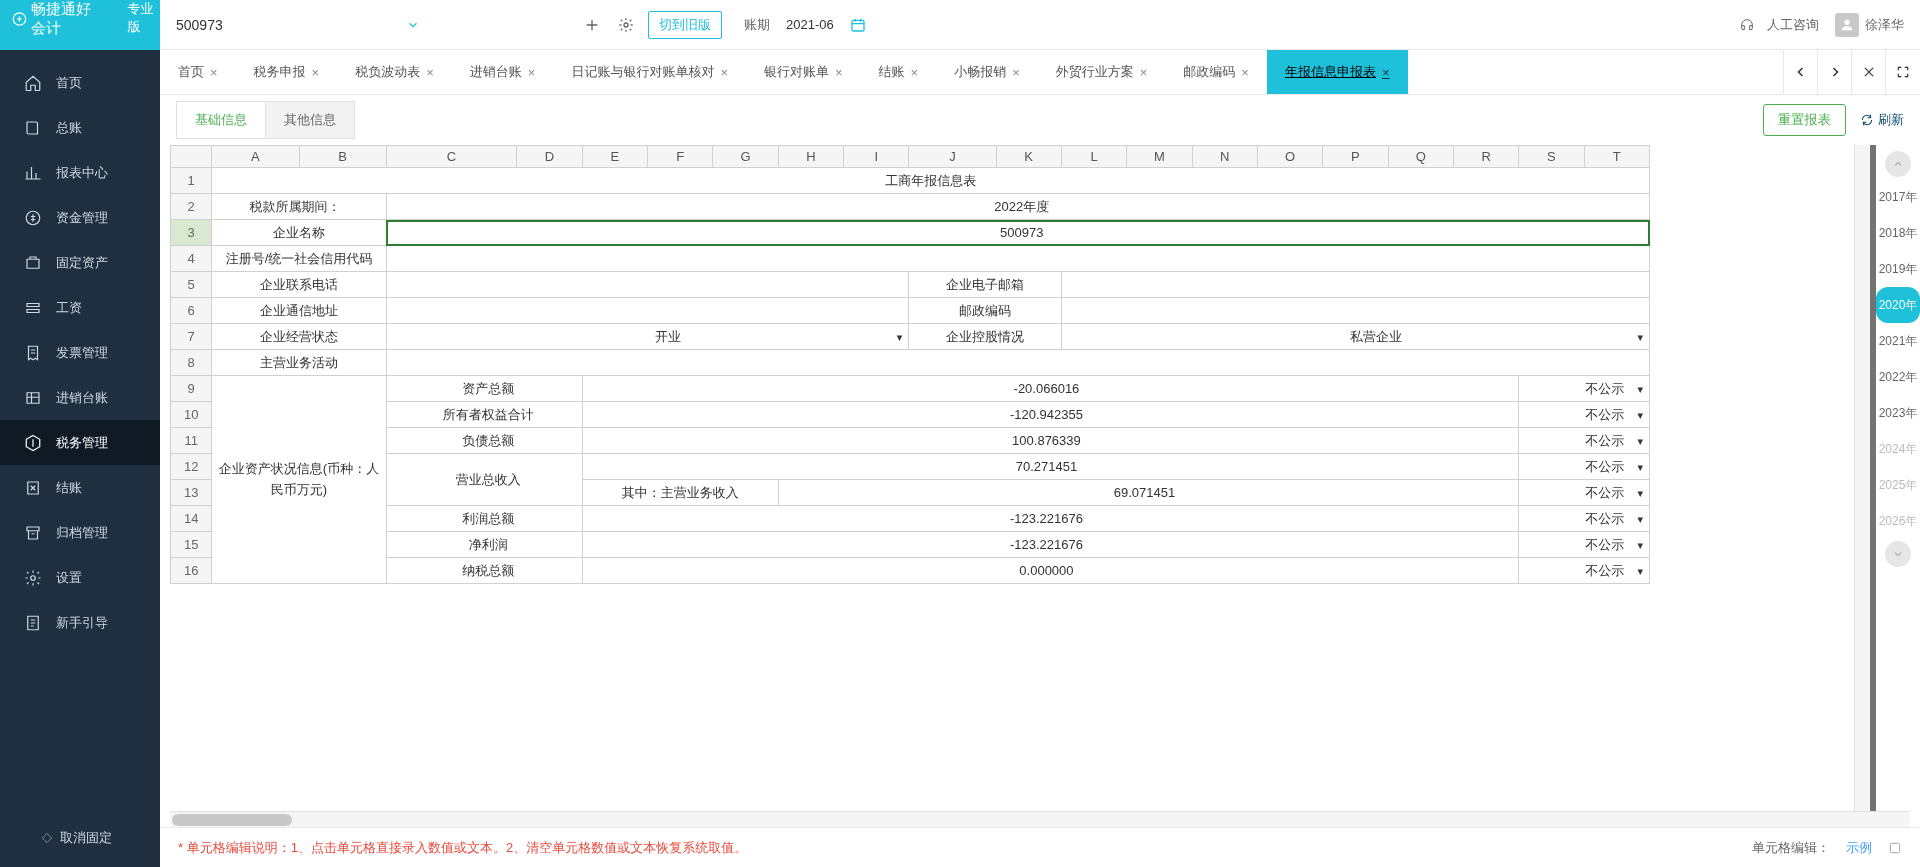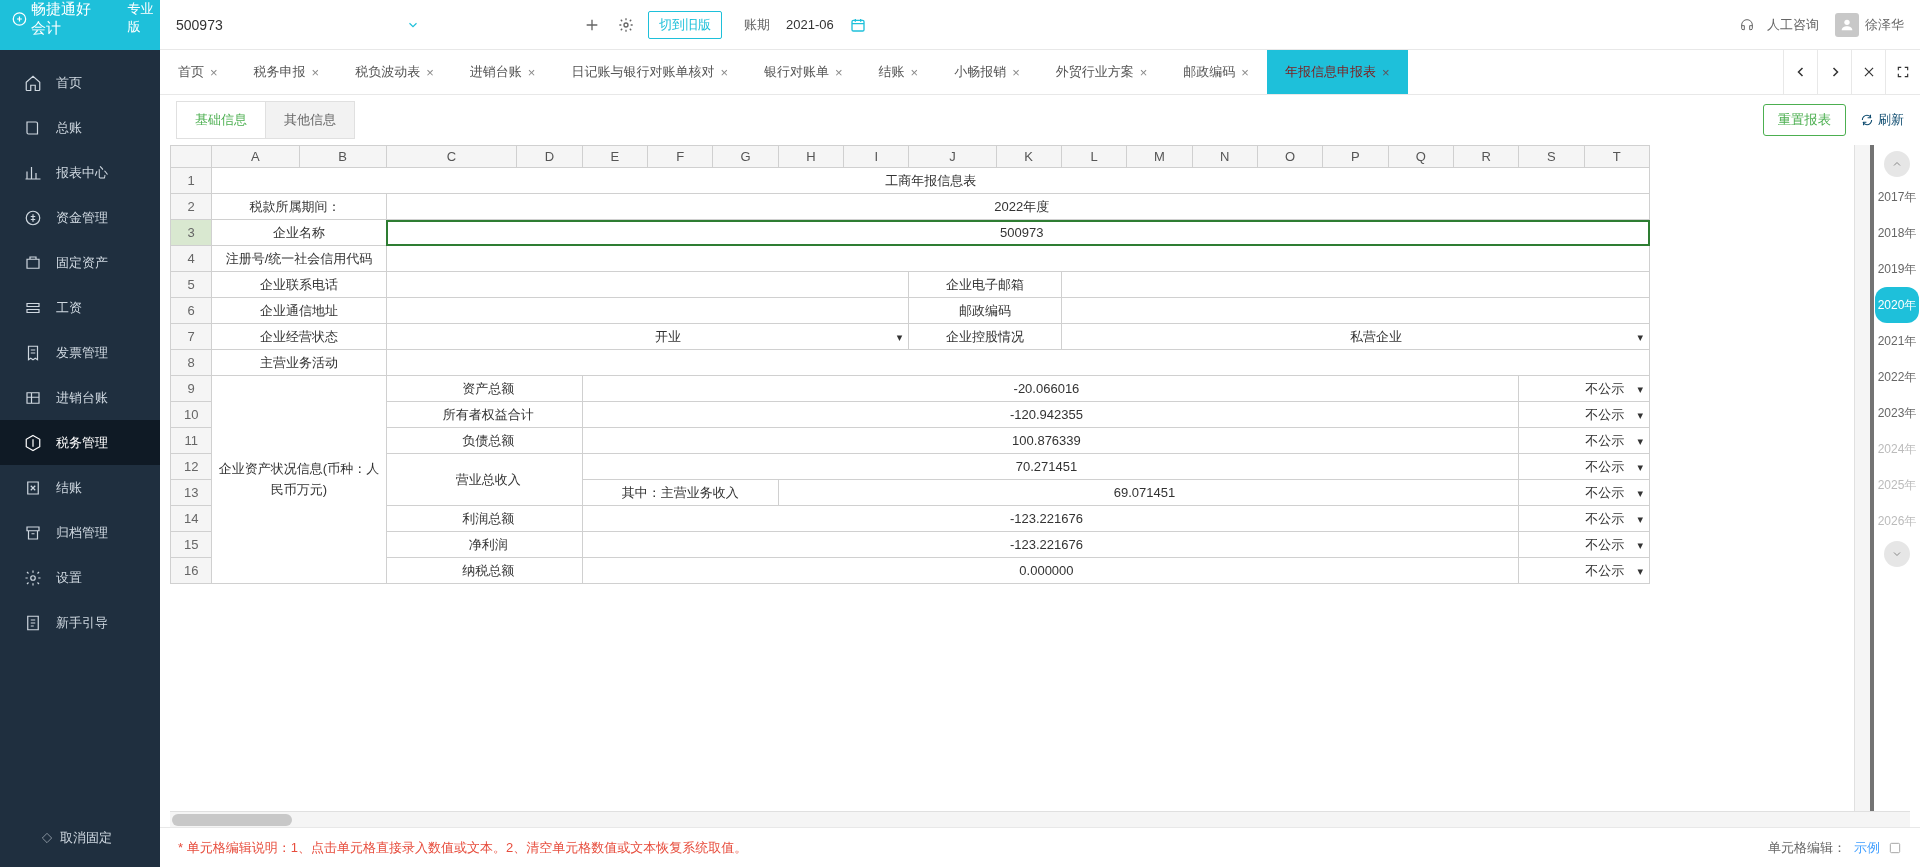--- a/index.html
+++ b/index.html
@@ -30,21 +30,21 @@
 .period-val { color: #333; margin-left: 6px; }
 .cal-icon { color: #1ec0da; margin-left: 6px; }
 .header-right { margin-left: auto; display: flex; align-items: center; gap: 16px; color: #666; }
 .user { display: flex; align-items: center; gap: 6px; }
 .avatar { width: 24px; height: 24px; background: #c8c8c8; border-radius: 3px; display: inline-flex; align-items: center; justify-content: center; }
 
 
 .tabs-row { height: 45px; display: flex; align-items: stretch; border-bottom: 1px solid #e8e8e8; position: relative; }
 .tabs { flex: 1; display: flex; align-items: stretch; overflow: hidden; }
 .tab { display: flex; align-items: center; padding: 0 18px; gap: 6px; color: #555; cursor: pointer; white-space: nowrap; }
-.tab.active { background: #1ec0da; color: #7f1d1d; }
+.tab.active { background: #1ec0da; color: #000000; text-decoration: underline; }
 .tab .close { font-size: 13px; opacity: .7; }
 .tab-ctrls { display: flex; align-items: center; border-left: 1px solid #e8e8e8; }
 .tab-ctrl { width: 34px; height: 45px; display: flex; align-items: center; justify-content: center; cursor: pointer; border-right: 1px solid #e8e8e8; color: #333; }
 .tab-ctrl.last { border-right: none; }
 
 
 .subtabs-row { height: 50px; display: flex; align-items: center; padding: 0 16px; gap: 8px; }
 .subtabs { display: flex; border: 1px solid #e0e0e0; }
 .subtab { padding: 9px 18px; background: #f2f2f2; color: #666; cursor: pointer; border-right: 1px solid #e0e0e0; font-size: 13px; }
 .subtab:last-child { border-right: none; }
@@ -65,30 +65,30 @@
 td.right { text-align: right; padding-right: 8px; }
 td.edit-active { outline: 2px solid #2e7d32; outline-offset: -2px; text-align: left; padding-left: 8px; }
 .dropdown-ind { position: relative; padding-left: 41px; }
 .dropdown-ind::after { content: '▾'; position: absolute; right: 6px; top: 50%; transform: translateY(-50%); font-size: 11px; color: #333; }
 .title-row td { font-size: 17px; height: 30px; }
 .tall td { height: 62px; }
 .med td { height: 40px; }
 .sheet-vscroll { width: 16px; background: #f5f5f5; border-left: 1px solid #e0e0e0; }
 
 
-.year-panel { width: 50px; background: #fff; border-left: 4px solid #737373; display: flex; flex-direction: column; align-items: center; padding-top: 6px; gap: 2px; }
+.year-panel { width: 50px; background: #fff; border-left: 6px solid #737373; display: flex; flex-direction: column; align-items: center; padding-top: 6px; gap: 2px; }
 .year-arrow { width: 26px; height: 26px; border-radius: 50%; background: #e6e6e6; display: flex; align-items: center; justify-content: center; color: #888; cursor: pointer; }
 .year-item { width: 44px; height: 36px; display: flex; align-items: center; justify-content: center; font-size: 12px; color: #666; cursor: pointer; border-radius: 12px; }
 .year-item.active { background: #1ec0da; color: #fff; }
 .year-item.dim { color: #bbb; }
 
 
 .footer { height: 40px; border-top: 1px solid #e8e8e8; display: flex; align-items: center; padding: 0 18px; }
 .footer-note { color: #e74c3c; font-size: 13px; }
-.footer-right { margin-left: auto; color: #666; display: flex; align-items: center; gap: 8px; }
+.footer-right { margin-left: auto; color: #666; display: flex; align-items: center; gap: 16px; }
 .example-link { color: #409eff; cursor: pointer; }
 
 .hscroll { height: 16px; background: #f5f5f5; margin: 0 10px; border-top: 1px solid #e0e0e0; position: relative; }
 .hscroll-thumb { position: absolute; left: 2px; top: 2px; height: 12px; width: 120px; background: #c8c8c8; border-radius: 6px; }
 
 svg { display: block; }
 </style>
 </head>
 <body>
 

